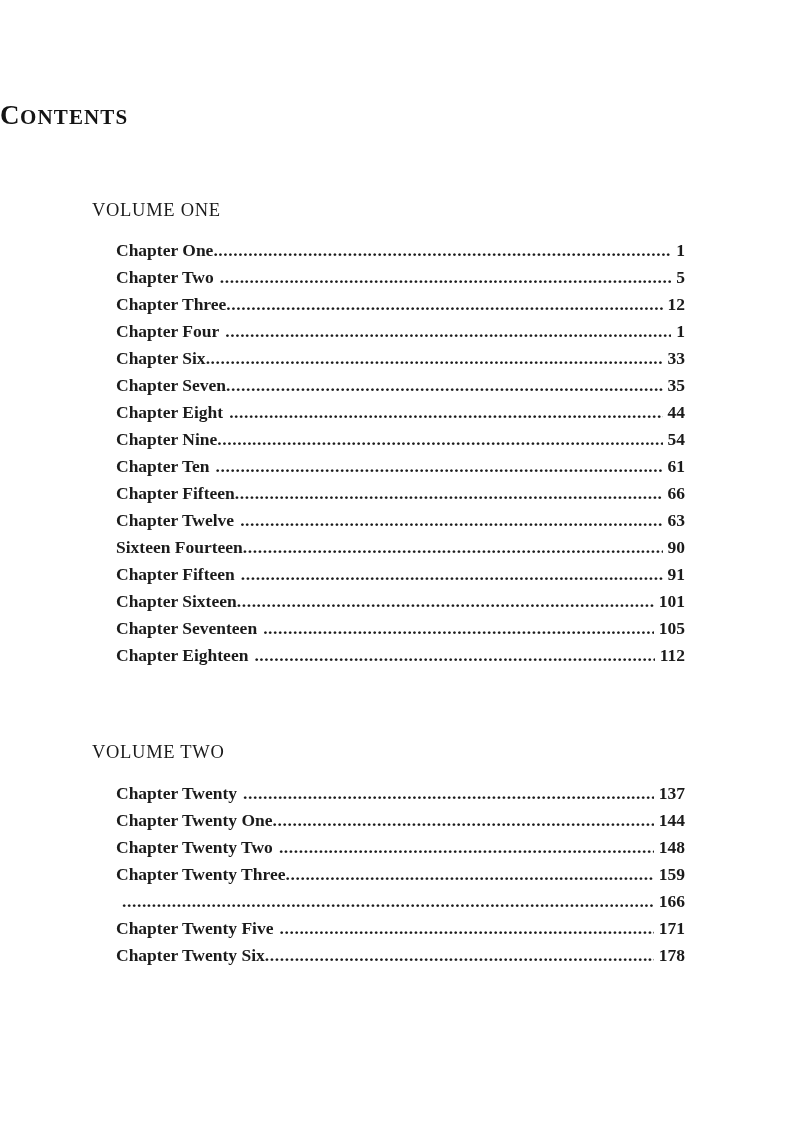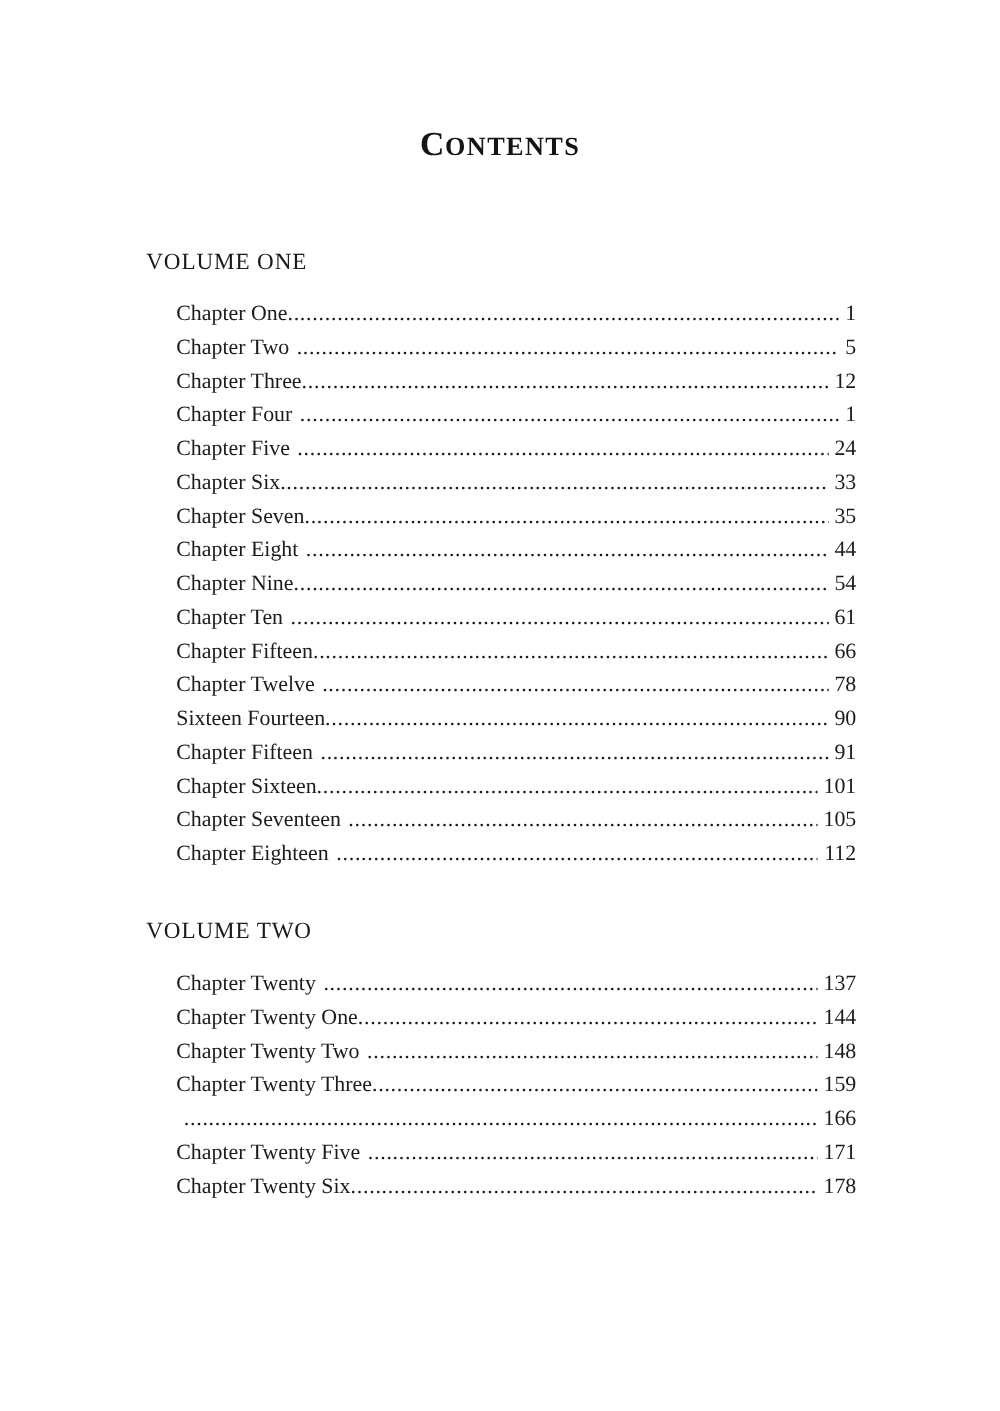--- a/index.html
+++ b/index.html
@@ -19,42 +19,42 @@
   .page {
     position: relative;
     width: 800px;
     height: 1129px;
     background: #ffffff;
     box-sizing: border-box;
   }
 
   
   .toc-title {
-    text-align: center;
+    text-align: left;
     font-weight: bold;
     font-size: 27px;
     letter-spacing: 0.6px;
     color: #141414;
     padding-top: 84px;
     line-height: 1;
   }
   .toc-title .smallcaps {
     font-size: 21px;
     letter-spacing: 1.1px;
   }
 
   
   .toc-body {
-    padding-left: 117px;
+    padding-left: 92px;
     padding-right: 115px;
     padding-top: 52px;
   }
 
   .volume-block + .volume-block {
-    margin-top: 38px;
+    margin-top: 72px;
   }
 
   .volume-heading {
     font-size: 18.5px;
     letter-spacing: 0.7px;
     color: #1a1a1a;
     margin-bottom: 16px;
     line-height: 1.2;
   }
 
@@ -65,20 +65,21 @@
     padding-left: 24px;
   }
 
   .entry {
     display: flex;
     align-items: flex-end;
     font-size: 17.5px;
     line-height: 27px;
     color: #1b1b1b;
     white-space: nowrap;
+    font-weight: bold;
   }
 
   .entry-title {
     flex: 0 0 auto;
   }
 
   .entry-leader {
     flex: 1 1 auto;
     overflow: hidden;
     margin: 0 0 0 0;
@@ -128,25 +129,20 @@
           <li class="entry">
             <span class="entry-title">Chapter Three</span>
             <span class="entry-leader"></span>
             <span class="entry-page">12</span>
           </li>
           <li class="entry gap">
             <span class="entry-title">Chapter Four</span>
             <span class="entry-leader"></span>
             <span class="entry-page">1</span>
           </li>
-          <li class="entry gap">
-            <span class="entry-title">Chapter Five</span>
-            <span class="entry-leader"></span>
-            <span class="entry-page">24</span>
-          </li>
           <li class="entry">
             <span class="entry-title">Chapter Six</span>
             <span class="entry-leader"></span>
             <span class="entry-page">33</span>
           </li>
           <li class="entry">
             <span class="entry-title">Chapter Seven</span>
             <span class="entry-leader"></span>
             <span class="entry-page">35</span>
           </li>
@@ -166,21 +162,21 @@
             <span class="entry-page">61</span>
           </li>
           <li class="entry">
             <span class="entry-title">Chapter Fifteen</span>
             <span class="entry-leader"></span>
             <span class="entry-page">66</span>
           </li>
           <li class="entry gap">
             <span class="entry-title">Chapter Twelve</span>
             <span class="entry-leader"></span>
-            <span class="entry-page">78</span>
+            <span class="entry-page">63</span>
           </li>
           <li class="entry">
             <span class="entry-title">Sixteen Fourteen</span>
             <span class="entry-leader"></span>
             <span class="entry-page">90</span>
           </li>
           <li class="entry gap">
             <span class="entry-title">Chapter Fifteen</span>
             <span class="entry-leader"></span>
             <span class="entry-page">91</span>

